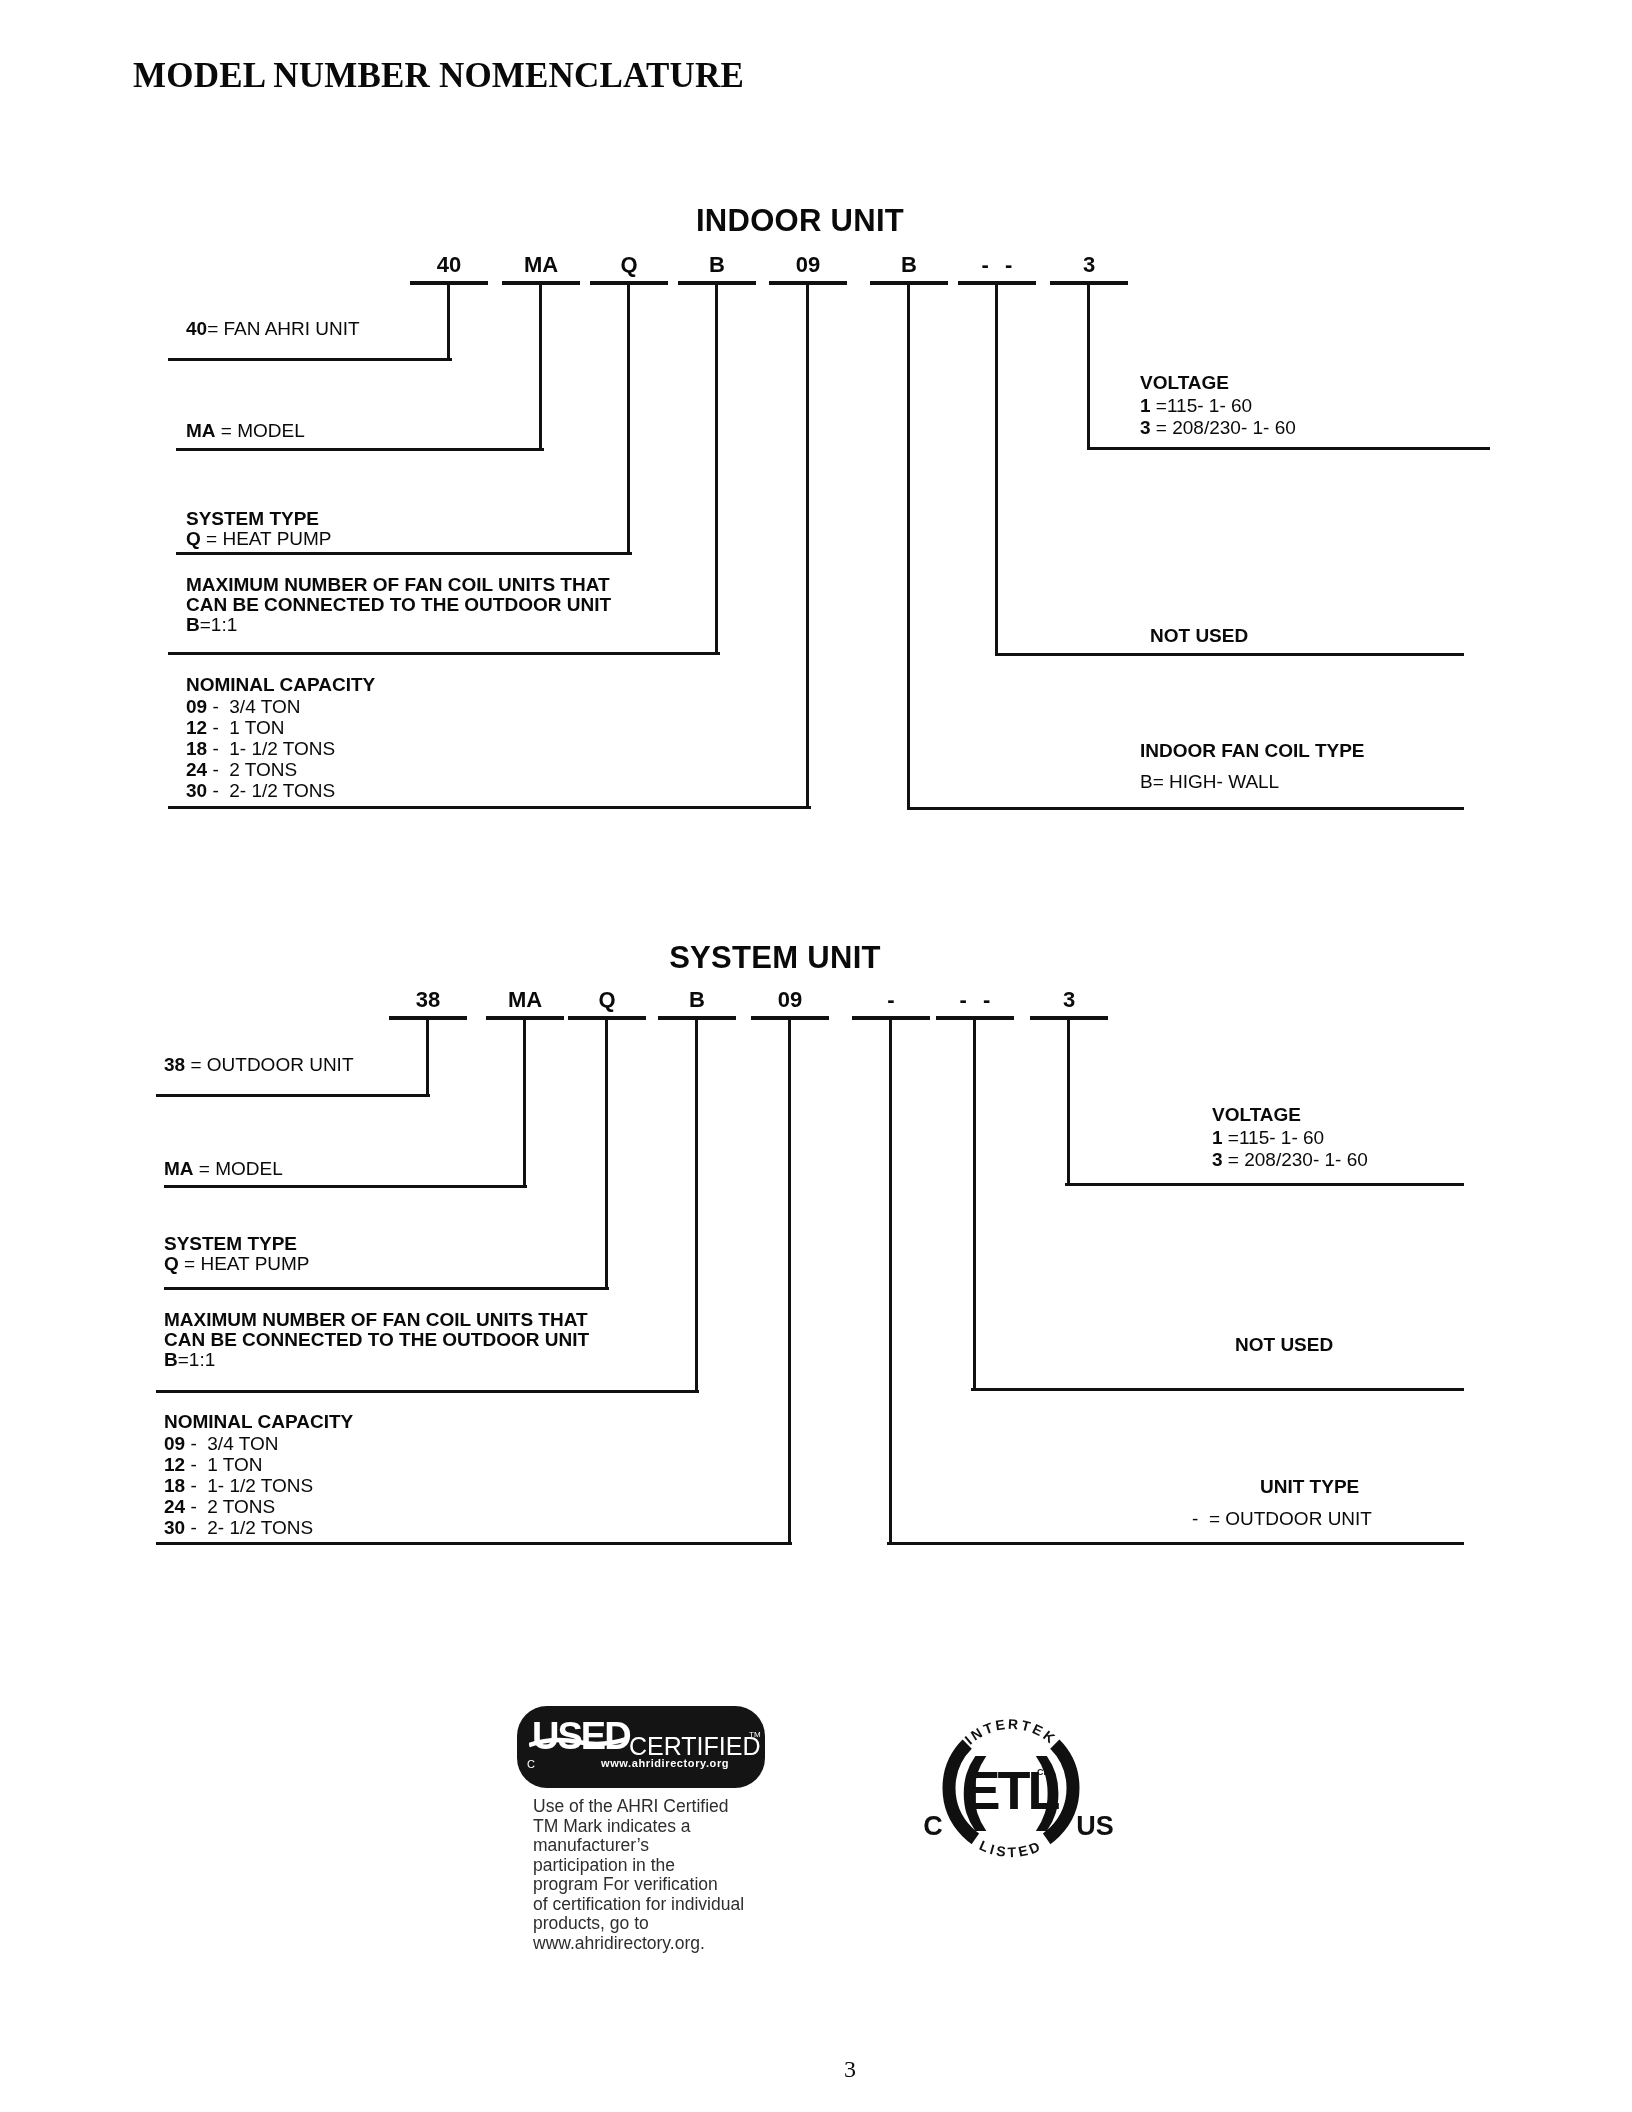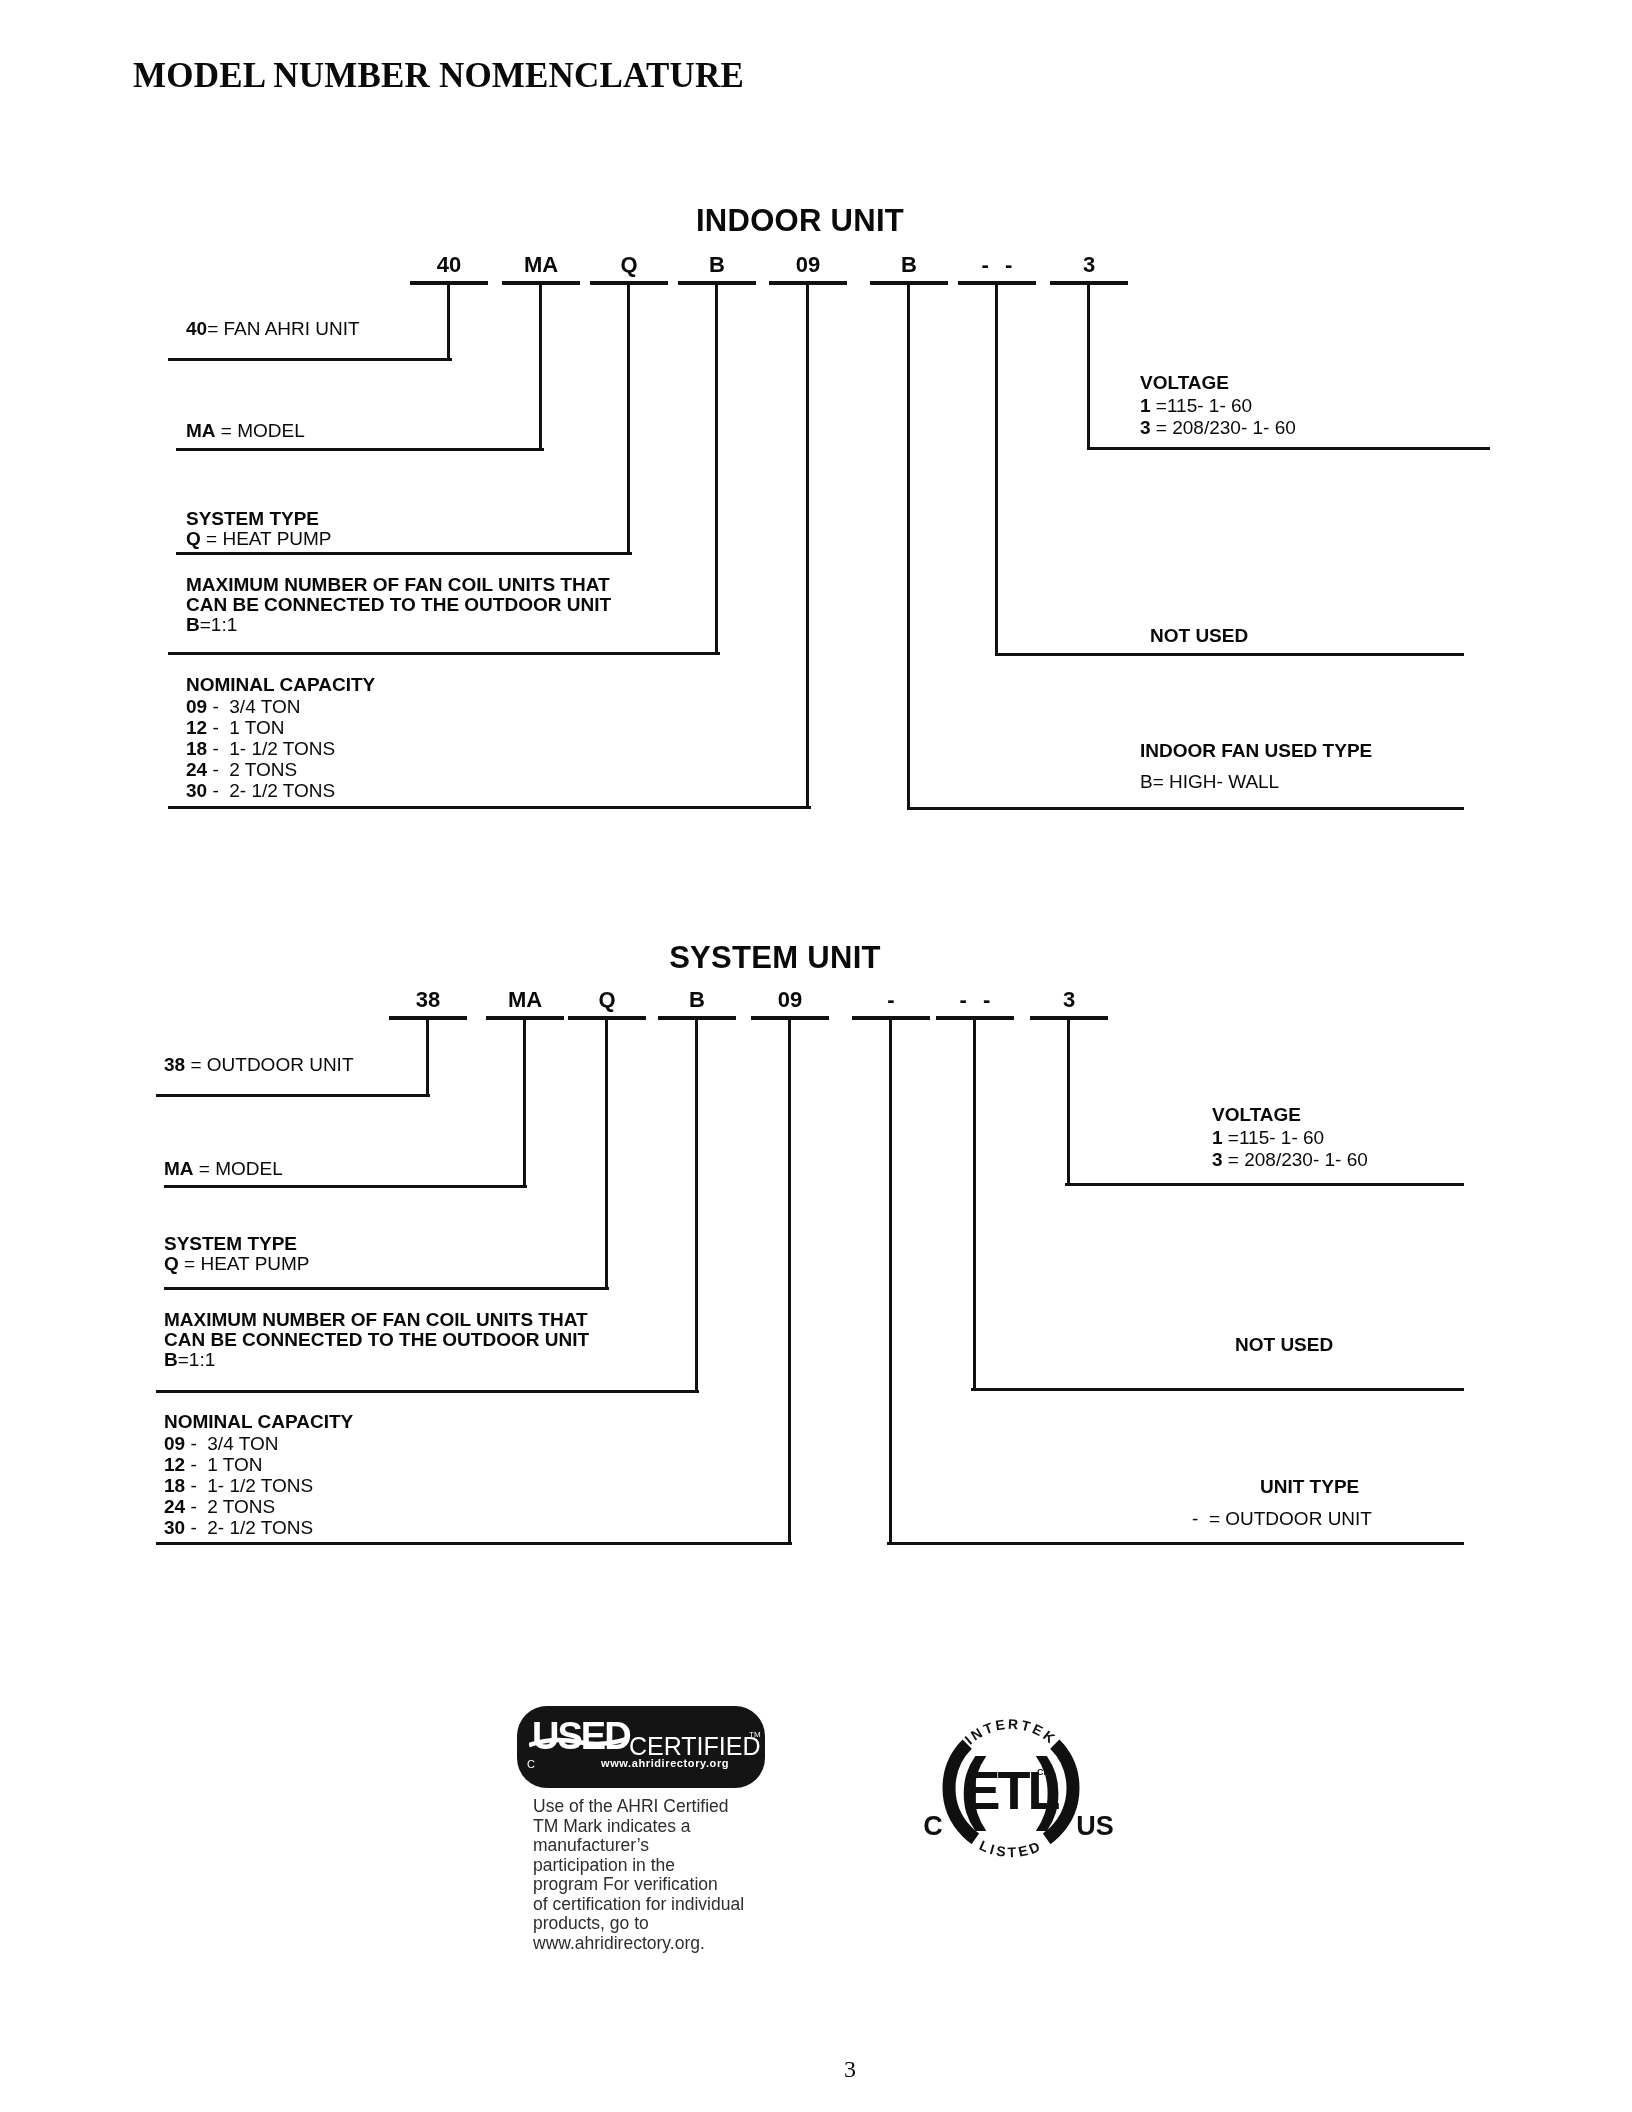--- a/index.html
+++ b/index.html
@@ -96,21 +96,21 @@
     <div class="lbl" style="left:186px;top:696px"><span class="b">09</span><span> -  3/4 TON</span></div>
     <div class="lbl" style="left:186px;top:717px"><span class="b">12</span><span> -  1 TON</span></div>
     <div class="lbl" style="left:186px;top:738px"><span class="b">18</span><span> -  1- 1/2 TONS</span></div>
     <div class="lbl" style="left:186px;top:759px"><span class="b">24</span><span> -  2 TONS</span></div>
     <div class="lbl" style="left:186px;top:780px"><span class="b">30</span><span> -  2- 1/2 TONS</span></div>
 
     <div class="lbl b" style="left:1140px;top:372px">VOLTAGE</div>
     <div class="lbl" style="left:1140px;top:395px"><span class="b">1</span><span> =115- 1- 60</span></div>
     <div class="lbl" style="left:1140px;top:417px"><span class="b">3</span><span> = 208/230- 1- 60</span></div>
     <div class="lbl b" style="left:1150px;top:625px">NOT USED</div>
-    <div class="lbl b" style="left:1140px;top:740px">INDOOR FAN USED TYPE</div>
+    <div class="lbl b" style="left:1140px;top:740px">INDOOR FAN COIL TYPE</div>
     <div class="lbl" style="left:1140px;top:771px">B= HIGH- WALL</div>
   </div>
 
   <div class="layer">
     <div class="heading" style="left:575px;top:940px">SYSTEM UNIT</div>
 
     <div class="code" style="left:383px;top:987px">38</div>
     <div class="code" style="left:480px;top:987px">MA</div>
     <div class="code" style="left:562px;top:987px">Q</div>
     <div class="code" style="left:652px;top:987px">B</div>

